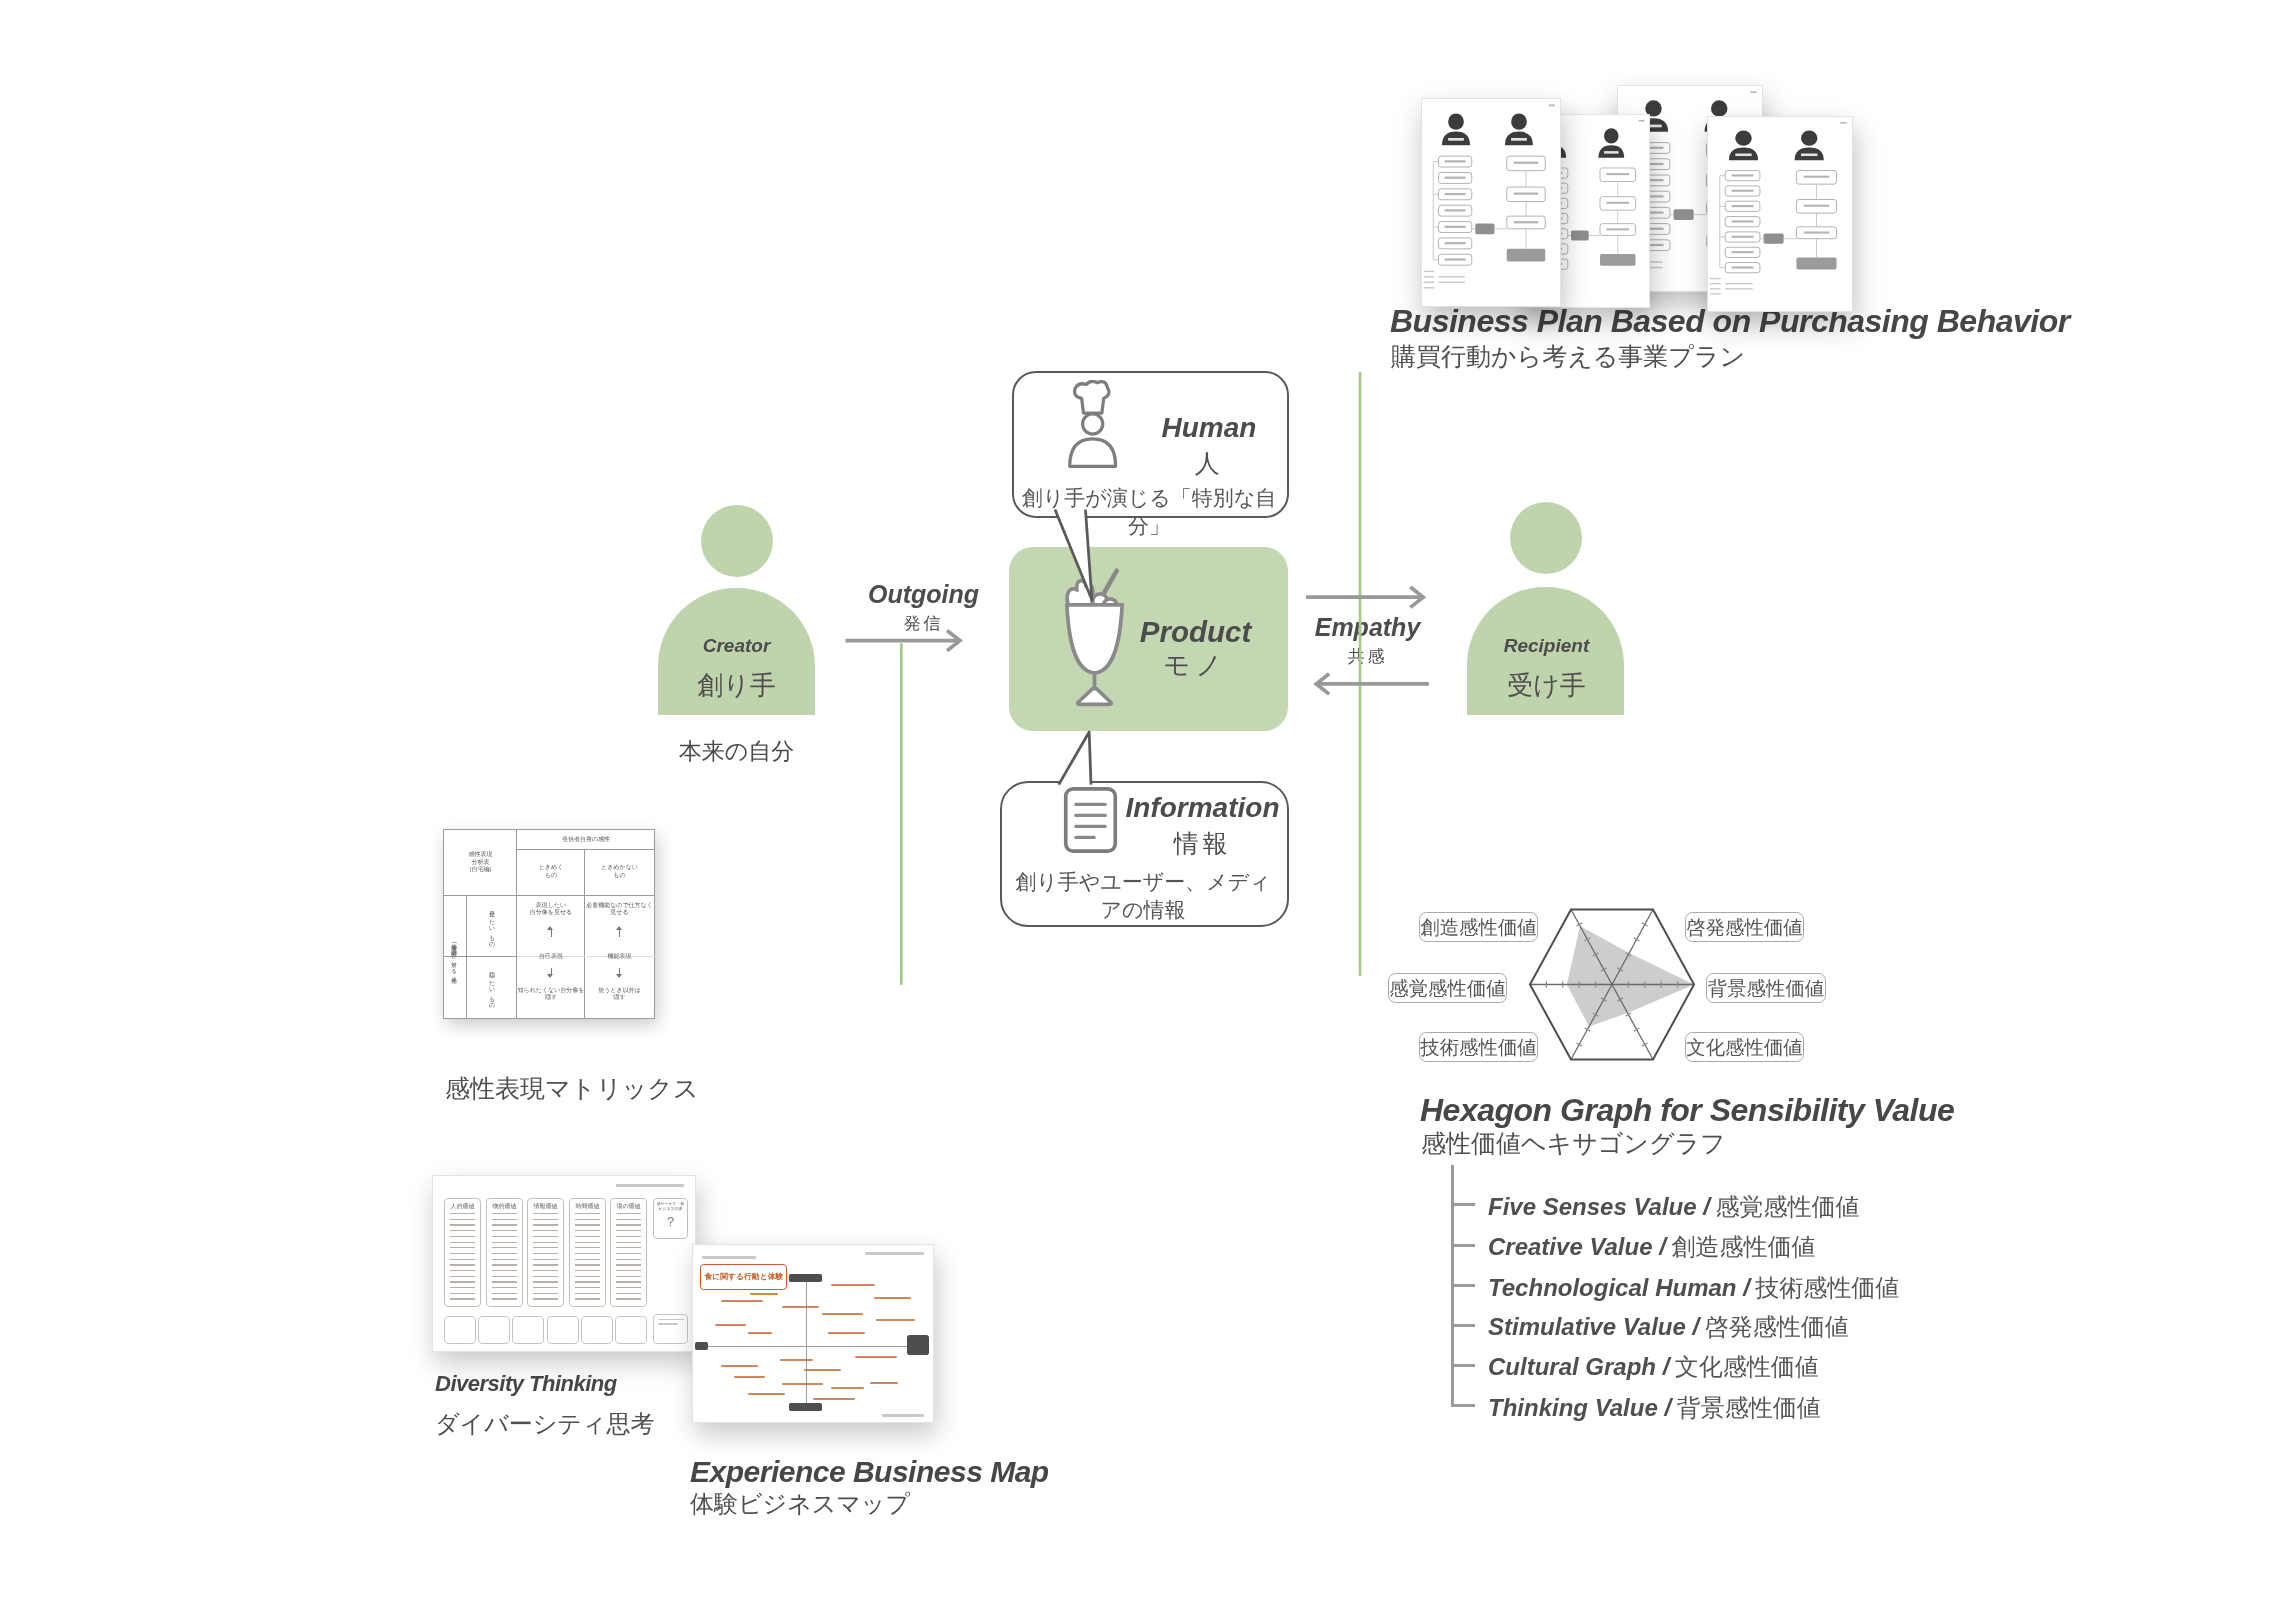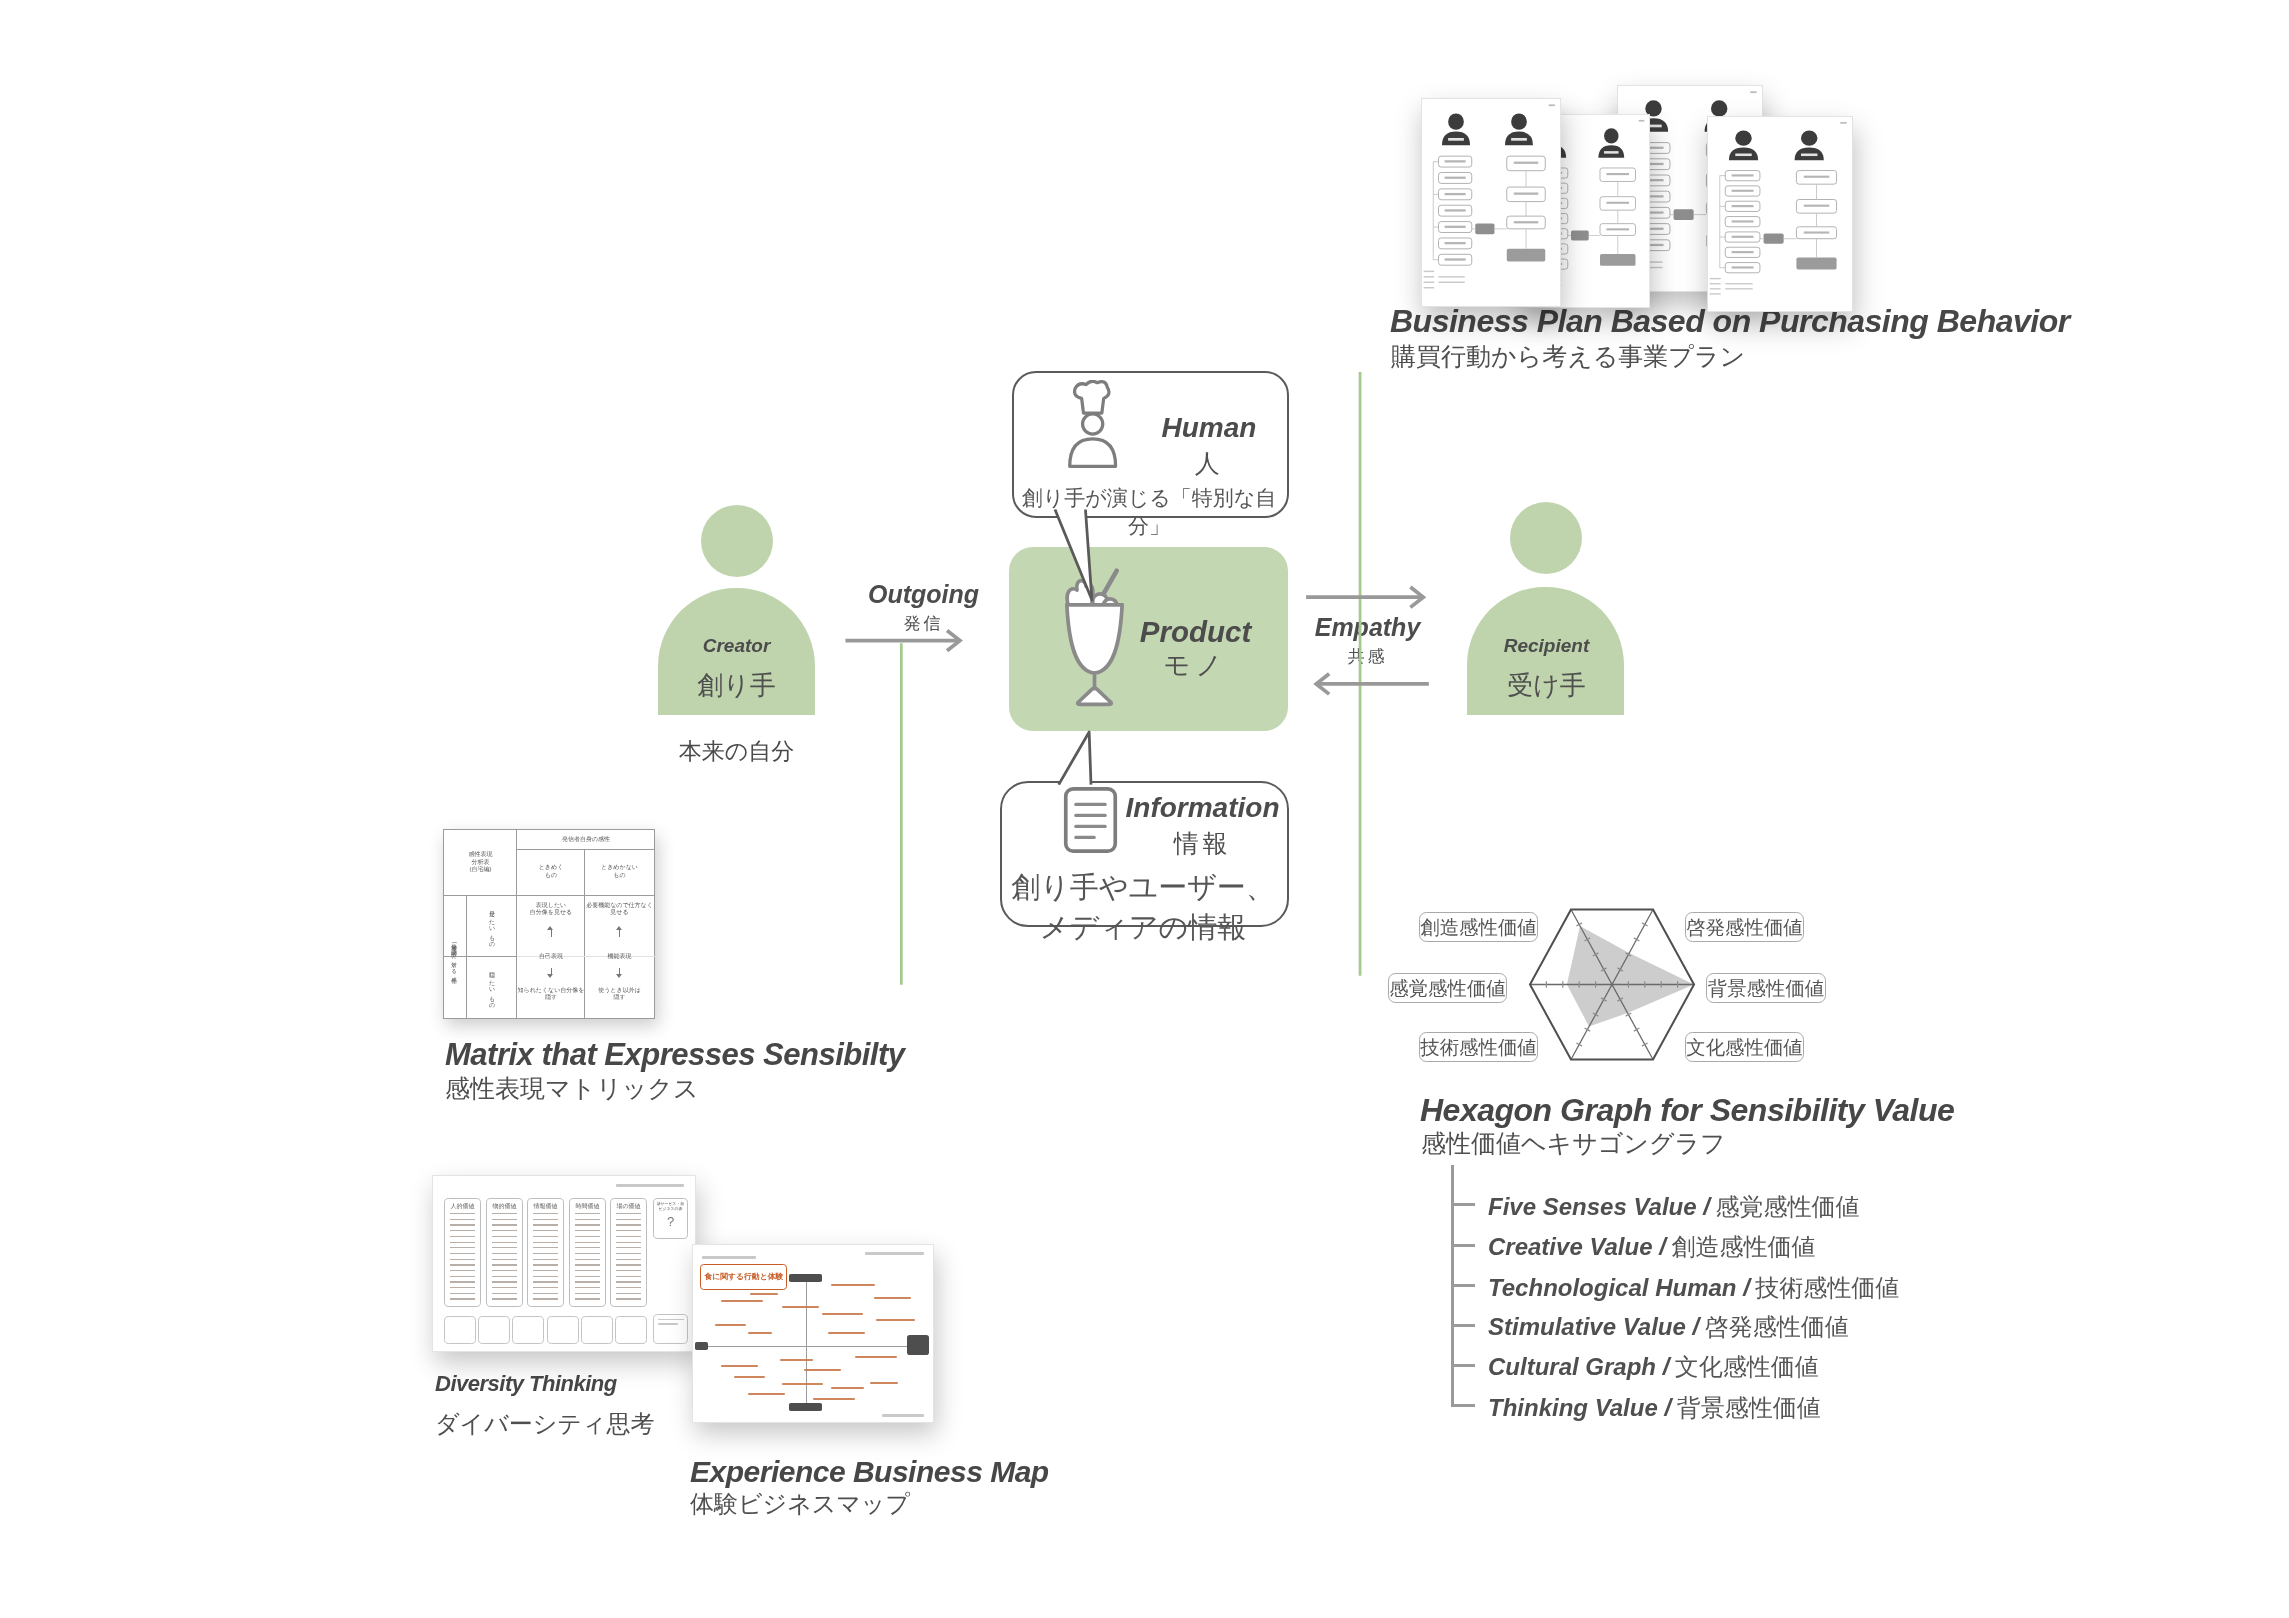--- a/index.html
+++ b/index.html
@@ -157,21 +157,21 @@
     <rect x="3" y="3" width="54" height="68" rx="8" fill="#fff" stroke="#7d7d7d" stroke-width="4"></rect>
     <g stroke="#8a8a8a" stroke-width="3.5" stroke-linecap="round">
       <path d="M14,20 H46"></path>
         <path d="M14,32 H46"></path>
         <path d="M14,44 H46"></path>
         <path d="M14,56 H34"></path>
     </g>
   </svg>
   <div class="abs ctr bub-en" style="left:1124px;top:792px;width:157px;">Information</div>
   <div class="abs ctr bub-ja" style="left:1124px;top:827px;width:157px;">情報</div>
-  <div class="abs ctr" style="left:1009px;top:868px;width:268px;font-size:29px;color:#555;">創り手やユーザー、メディアの情報</div>
+  <div class="abs ctr" style="left:1009px;top:868px;width:268px;font-size:21px;color:#555;">創り手やユーザー、メディアの情報</div>
 
   <div class="abs ctr flow-en" style="left:1275px;top:613px;width:185px;">Empathy</div>
   <div class="abs ctr flow-ja" style="left:1275px;top:645px;width:185px;">共感</div>
 
   <div>
     <div class="p-head" style="left:1510px;top:502px;"></div>
     <div class="p-body" style="left:1467px;top:587px;height:128px;"></div>
     <div class="abs ctr name-en" style="left:1454px;top:635px;width:185px;">Recipient</div>
     <div class="abs ctr name-ja" style="left:1454px;top:668px;width:185px;">受け手</div>
   </div>
@@ -243,21 +243,20 @@
     <div class="mx-t" style="left:141px;top:117px;width:69px;height:18.5px;">機能表現</div>
     <div class="stem" style="left:107px;top:138px;"></div>
       <div class="tri-dn" style="left:103px;top:144px;"></div>
     <div class="stem" style="left:175px;top:138px;"></div>
       <div class="tri-dn" style="left:172px;top:144px;"></div>
     <div class="mx-t" style="left:73px;top:153px;width:68px;height:22px;">知られたくない自分像を
 隠す</div>
     <div class="mx-t" style="left:141px;top:153px;width:69px;height:22px;">使うとき以外は
 隠す</div>
   </div>
-  <div class="abs h-en" style="left:445px;top:1037px;font-size:31px;">Matrix that Expresses Sensibilty</div>
   <div class="abs h-ja" style="left:445px;top:1072px;">感性表現マトリックス</div>
 
   <div class="sheet" style="left:432px;top:1175px;width:262px;height:175px;border:0.9px solid #e4e4e4;z-index:5;">
     <div class="bar" style="left:183px;top:8.3px;width:68px;height:2.8px;"></div>
     <div class="dv-col" style="left:11px;">
         <div class="dv-h">人的価値</div>
         <div class="dv-bars"></div>
       </div>
     <div class="dv-col" style="left:53px;">
         <div class="dv-h">物的価値</div>

